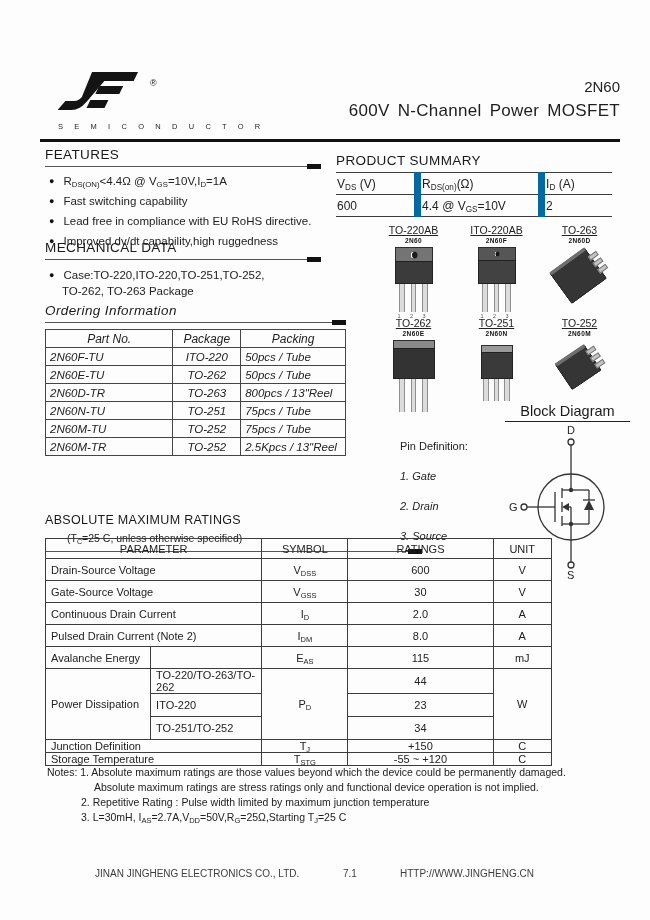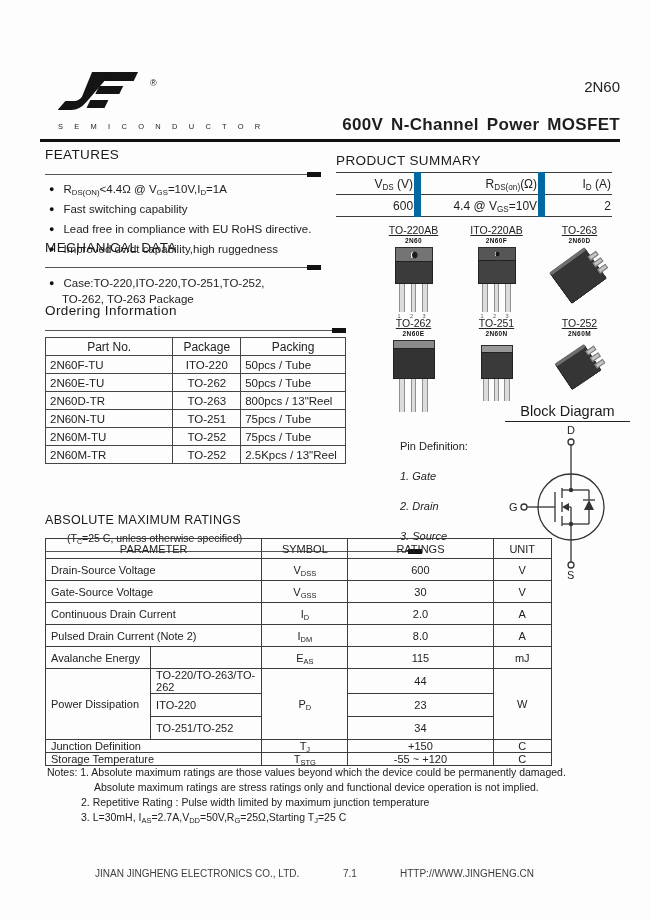--- a/index.html
+++ b/index.html
@@ -12,52 +12,52 @@
   .abs{position:absolute;}
   sub{font-size:68%;vertical-align:baseline;position:relative;top:2px;line-height:1;}
 
   
   .logo-wrap{left:58px;top:68px;width:190px;}
   .logo-svg{display:block;}
   .logo-reg{position:absolute;left:92px;top:10px;font-size:9px;color:#222;}
   .logo-sub{margin-top:2px;font-size:7.5px;letter-spacing:4.6px;color:#1f1f1f;white-space:nowrap;}
   .titles{right:30px;top:78px;text-align:right;}
   .pn{font-size:15px;color:#222;}
-  .subtitle{font-size:17px;color:#1e1e1e;margin-top:20px;letter-spacing:0.3px;word-spacing:3px;font-weight:bold;}
+  .subtitle{font-size:17px;color:#1e1e1e;margin-top:6px;letter-spacing:0.3px;word-spacing:3px;}
   .header-rule{left:40px;top:139px;width:580px;height:3px;background:#111;}
 
   
   .sec-head{position:relative;font-size:13.5px;color:#1a1a1a;letter-spacing:0.4px;
-            padding-bottom:12px;border-bottom:1px solid #555;}
+            padding-bottom:4px;border-bottom:1px solid #555;}
   .sec-head .dash{position:absolute;right:0;bottom:-3px;width:14px;height:5px;background:#111;}
 
   
   .feat{left:45px;top:147px;width:276px;}
   .feat-list{margin-top:8px;}
   .feat-item{display:flex;align-items:flex-start;font-size:11.5px;color:#222;margin-bottom:8px;}
   .bullet{font-size:9px;color:#111;margin:1px 9px 0 4px;}
   .mech{left:45px;top:240px;width:276px;}
   .mech-lines{margin-top:9px;font-size:11.5px;color:#222;}
   .mech-l2{margin:4px 0 0 17px;}
 
   
-  .ordering{left:45px;top:303px;width:301px;}
+  .ordering{left:45px;top:303px;width:301px;font-style:italic;}
   .ord-table{margin-top:6px;border-collapse:collapse;width:301px;font-size:11.5px;color:#222;}
   .ord-table th,.ord-table td{border:1px solid #454545;height:17px;padding:0 4px;font-weight:400;}
   .ord-table th{font-size:12px;}
   .col-part{width:126px;text-align:left;padding-left:8px;}
   .col-pkg{width:60px;text-align:center;}
   .col-pack{width:101px;text-align:left;padding-left:8px;}
 
   
   .psum{left:336px;top:153px;width:276px;}
   .psum-title{font-size:13.5px;color:#1a1a1a;letter-spacing:0.4px;margin-bottom:4px;}
   .psum-table{border-collapse:collapse;width:276px;font-size:12px;color:#222;}
   .psum-table td{border-top:1px solid #3c3c3c;border-bottom:1px solid #3c3c3c;
-                 height:19px;text-align:right;}
+                 height:19px;text-align:left;}
   .psum-table .vline{border-left:7px solid #0369a1;}
   .psum-table tr:last-child td{border-bottom:1.4px solid #3c3c3c;}
 
   
   .pkg-grid{left:372px;top:224px;width:249px;display:grid;
             grid-template-columns:83px 83px 83px;grid-auto-rows:93px;}
   .pkg-cell{text-align:center;position:relative;}
   .pkg-name{font-size:10.5px;color:#222;text-decoration:underline;}
   .pkg-part{font-size:6.5px;font-weight:bold;color:#111;letter-spacing:0.4px;margin-top:1px;}
   .pkg-draw{position:relative;margin:3px auto 0;}

